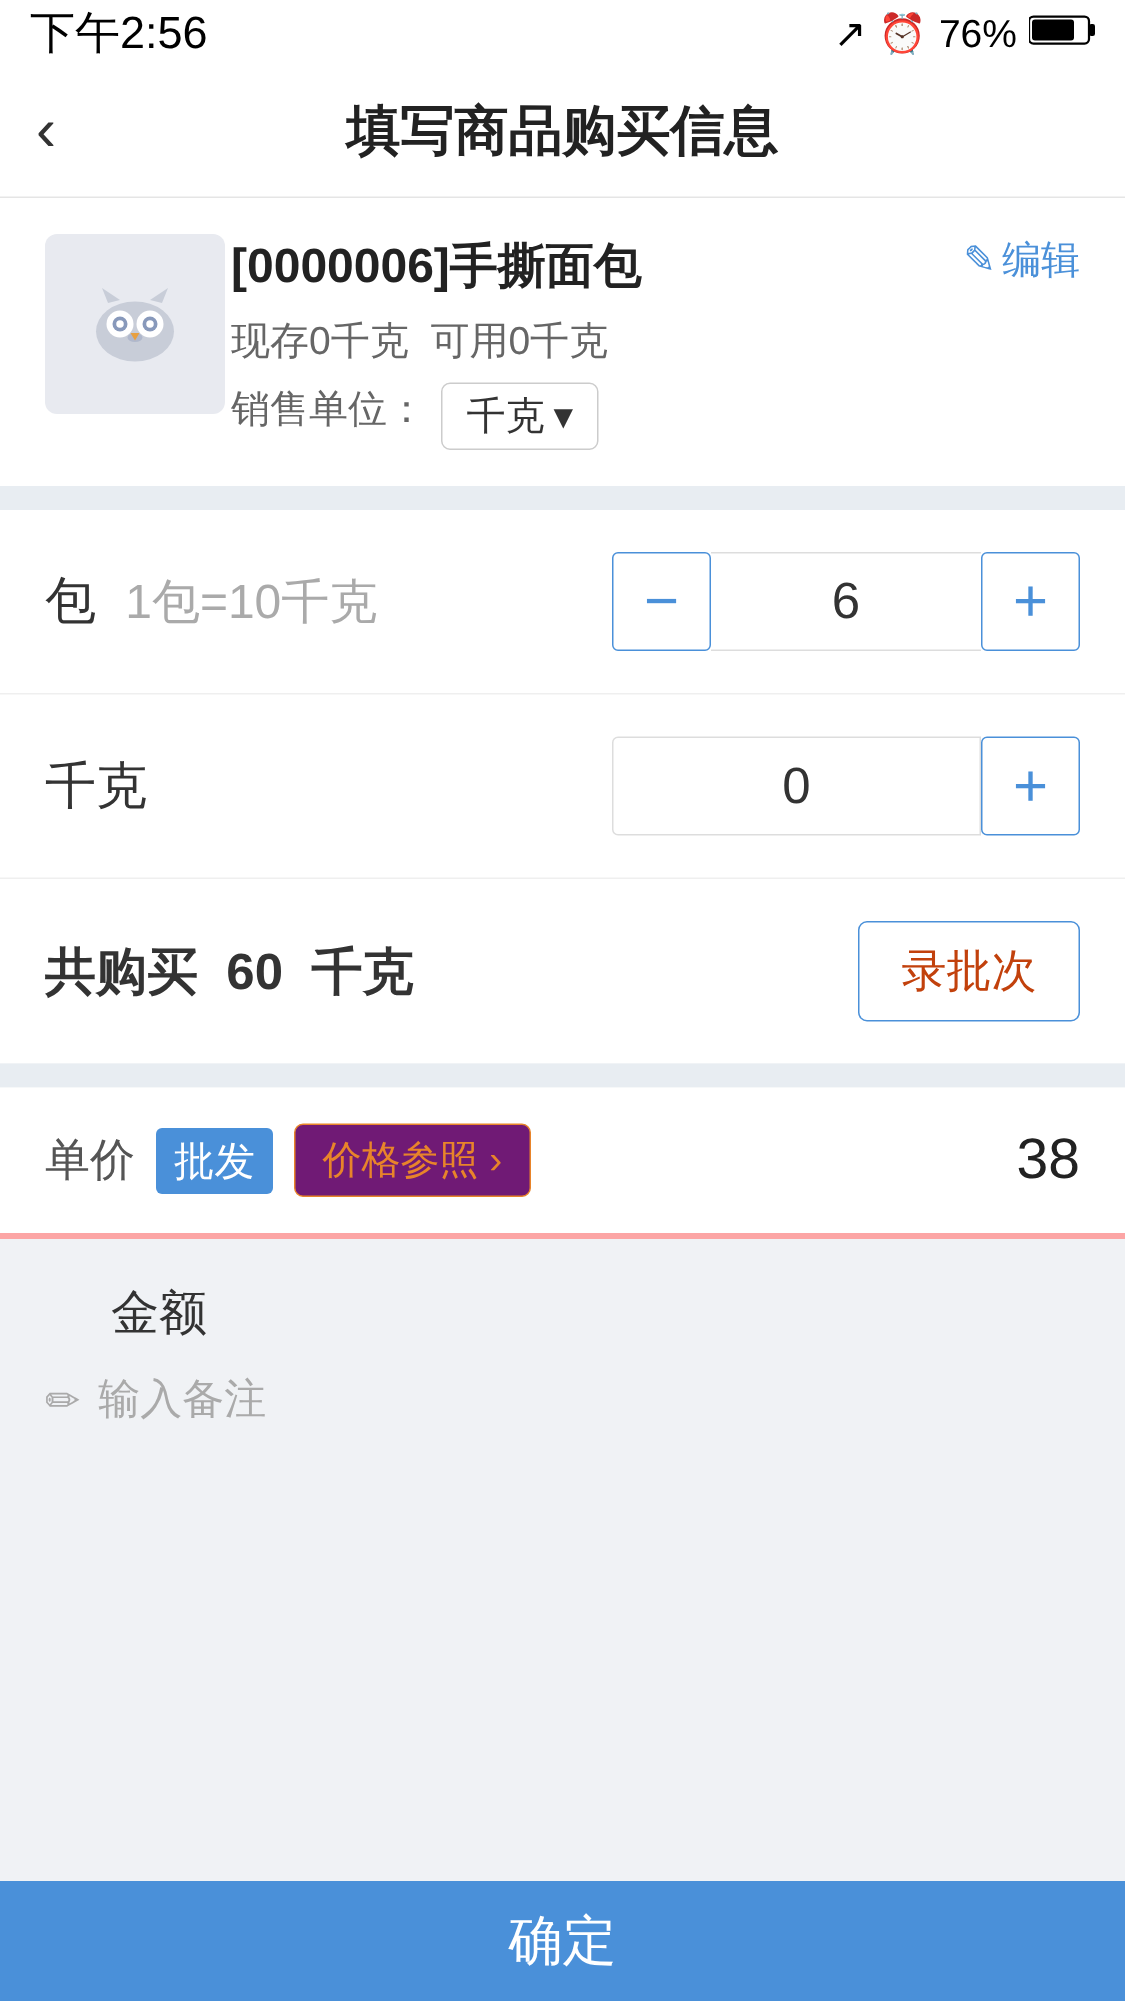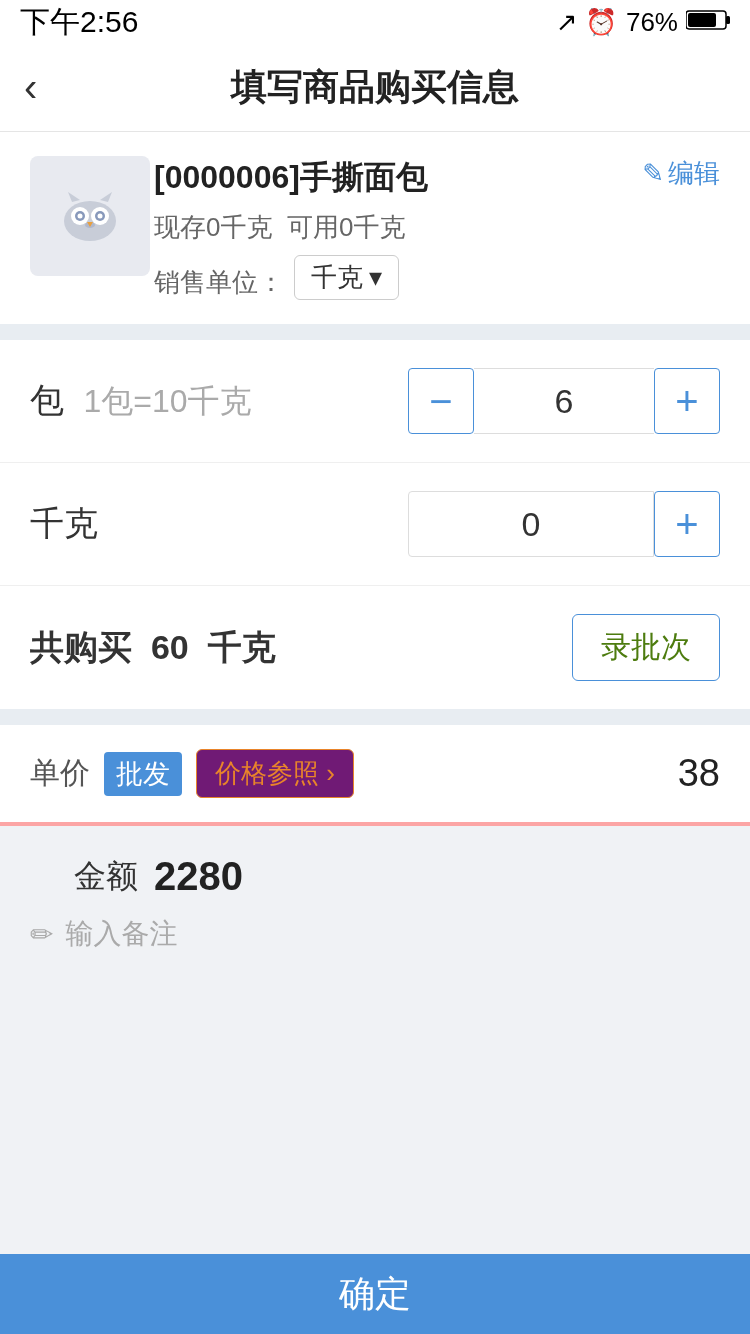--- a/index.html
+++ b/index.html
@@ -70,21 +70,21 @@
       display: flex;
       align-items: center;
       justify-content: center;
       flex-shrink: 0;
       color: #aab;
       font-size: 40px;
     }
     .product-info { flex: 1; }
     .product-name { font-size: 32px; font-weight: 600; color: #222; margin-bottom: 10px; }
     .product-stock { font-size: 26px; color: #666; margin-bottom: 10px; }
-    .product-unit { font-size: 26px; color: #666; display: flex; align-items: flex-end; gap: 10px; }
+    .product-unit { font-size: 26px; color: #666; display: flex; align-items: flex-start; gap: 10px; }
     .unit-select {
       border: 1px solid #ccc;
       border-radius: 6px;
       padding: 4px 16px;
       font-size: 26px;
       color: #333;
       background: #fff;
       display: inline-flex;
       align-items: center;
       gap: 6px;
@@ -177,21 +177,21 @@
       align-items: center;
       justify-content: space-between;
     }
     .total-text {
       font-size: 34px;
       color: #333;
     }
     .total-text span { font-weight: 600; }
     .batch-btn {
       border: 1.5px solid #4a90d9;
-      color: #4d7c0f;
+      color: #c2410c;
       font-size: 30px;
       padding: 12px 28px;
       border-radius: 6px;
       background: #fff;
       cursor: pointer;
     }
 
     
     .price-section {
       background: #fff;
@@ -376,21 +376,20 @@
     <span class="price-label">单价</span>
     <span class="price-tag-batch">批发</span>
     <button class="price-ref-btn">价格参照 ›</button>
     <span class="price-value">38</span>
   </div>
 </div>
 
 <div class="amount-section">
   <div class="amount-row">
     <span class="amount-label">金额</span>
-    <span class="amount-value">2280</span>
   </div>
   <div class="note-row">
     <span>✏</span>
     <span>输入备注</span>
   </div>
 </div>
 
 <div style="min-height: 300px; background: #f0f2f5;"></div>
 
 <div class="bottom-bar">

